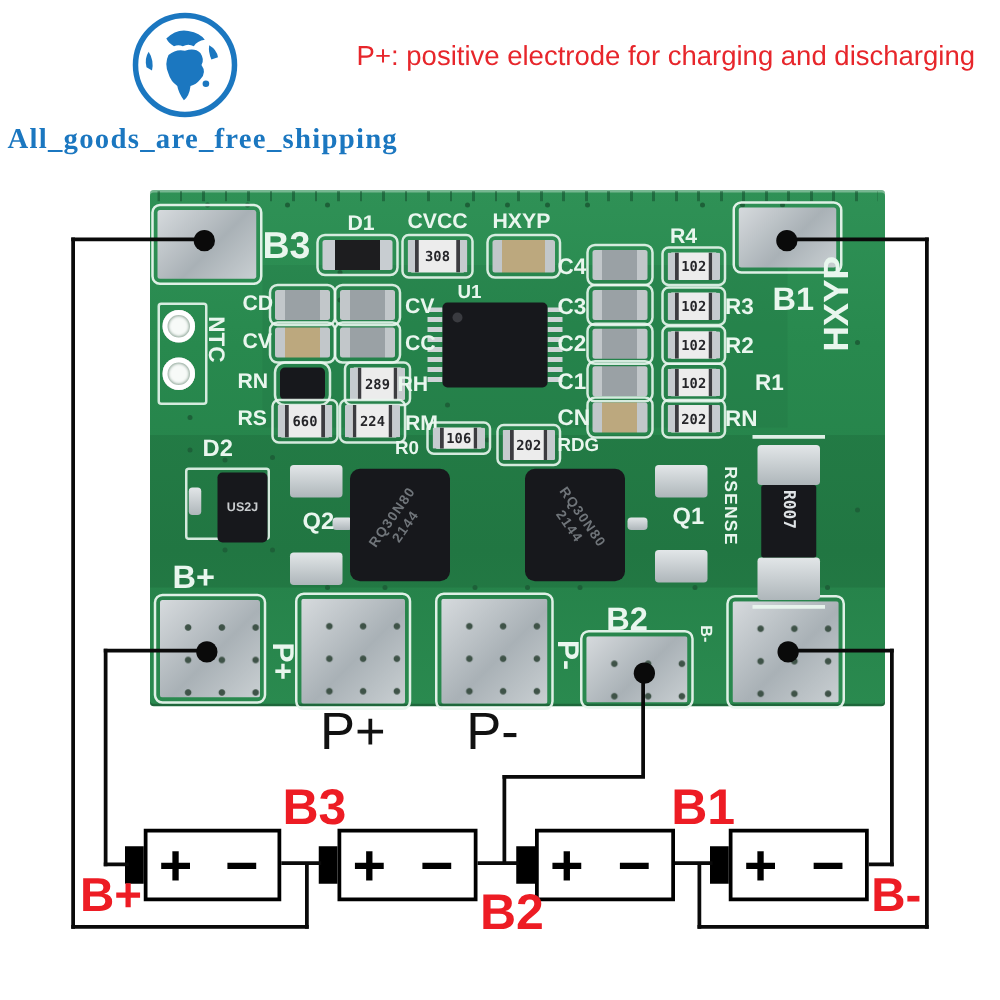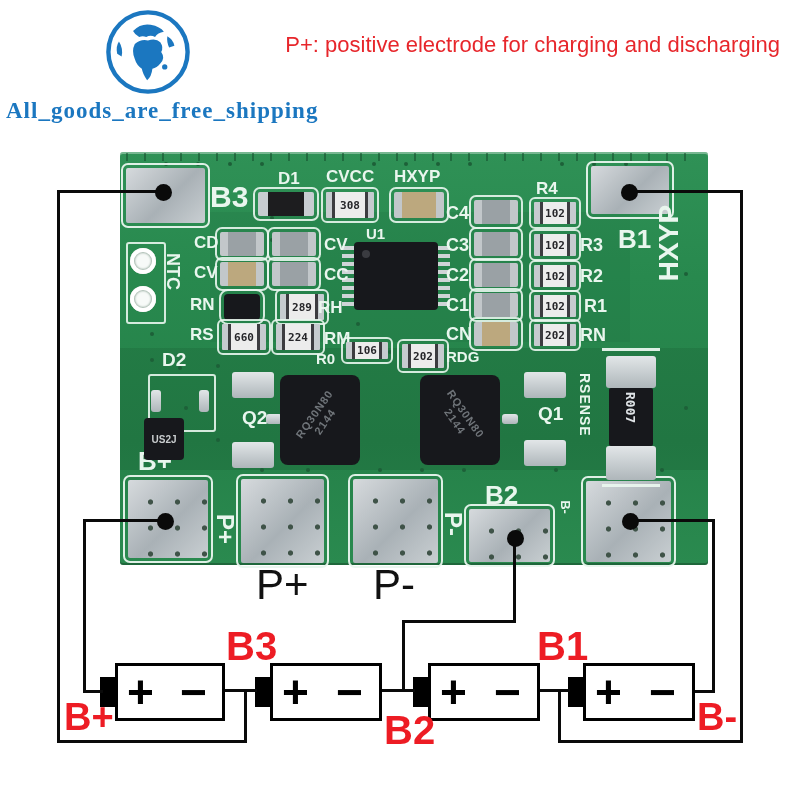--- a/index.html
+++ b/index.html
@@ -162,32 +162,32 @@
   <div class="silk" style="left:460px;top:84px;font-size:18px;">R3</div>
 
   <div class="silk" style="left:326px;top:114px;font-size:18px;">C2</div>
   <div class="cap" style="left:354px;top:111px;width:44px;height:24px;"></div>
   <div class="res" style="left:414px;top:113px;width:42px;height:22px;">102</div>
   <div class="silk" style="left:460px;top:115px;font-size:18px;">R2</div>
 
   <div class="silk" style="left:326px;top:144px;font-size:18px;">C1</div>
   <div class="cap" style="left:354px;top:141px;width:44px;height:24px;"></div>
   <div class="res" style="left:414px;top:143px;width:42px;height:22px;">102</div>
-  <div class="silk" style="left:464px;top:145px;font-size:18px;">R1</div>
+  <div class="silk" style="left:484px;top:145px;font-size:18px;">R1</div>
 
   <div class="silk" style="left:326px;top:173px;font-size:18px;">CN</div>
   <div class="cap tan" style="left:354px;top:170px;width:44px;height:24px;"></div>
   <div class="res" style="left:414px;top:172px;width:42px;height:22px;">202</div>
   <div class="silk" style="left:460px;top:174px;font-size:18px;">RN</div>
 
   <div class="silk" style="left:42px;top:198px;font-size:19px;">D2</div>
   <div style="position:absolute;left:28px;top:222px;width:64px;height:54px;border:2px solid rgba(233,246,238,.9);border-radius:3px;"></div>
   <div class="tab" style="left:31px;top:238px;width:10px;height:22px;"></div>
   <div class="tab" style="left:79px;top:238px;width:10px;height:22px;"></div>
-  <div class="blackbody" style="left:24px;top:226px;width:40px;height:42px;display:flex;align-items:center;justify-content:center;color:#c9ccce;font:700 10px 'Liberation Sans',sans-serif;margin-top:40px;">US2J</div>
+  <div class="blackbody" style="left:54px;top:226px;width:40px;height:56px;display:flex;align-items:center;justify-content:center;color:#c9ccce;font:700 10px 'Liberation Sans',sans-serif;">US2J</div>
 
   <div class="tab" style="left:112px;top:220px;width:42px;height:26px;"></div>
   <div class="tab" style="left:112px;top:290px;width:42px;height:26px;"></div>
   <div class="tab" style="left:146px;top:262px;width:16px;height:10px;"></div>
   <div class="silk" style="left:122px;top:256px;font-size:19px;">Q2</div>
   <div class="blackbody" style="left:160px;top:223px;width:80px;height:90px;border-radius:8px;">
     <div class="qmark" style="left:8px;top:30px;width:64px;"><span>RQ30N80</span><br><span>2144</span></div>
   </div>
 
   <div class="tab" style="left:404px;top:220px;width:42px;height:26px;"></div>

